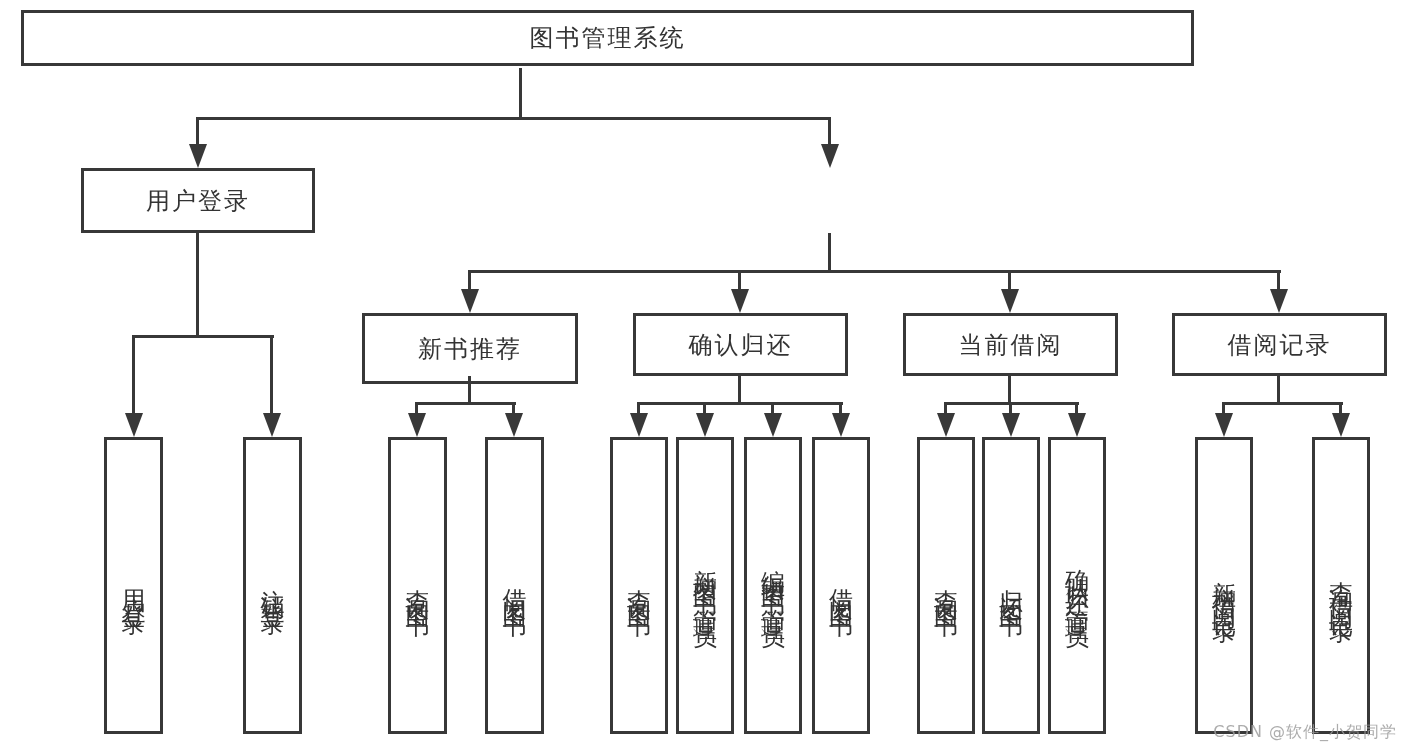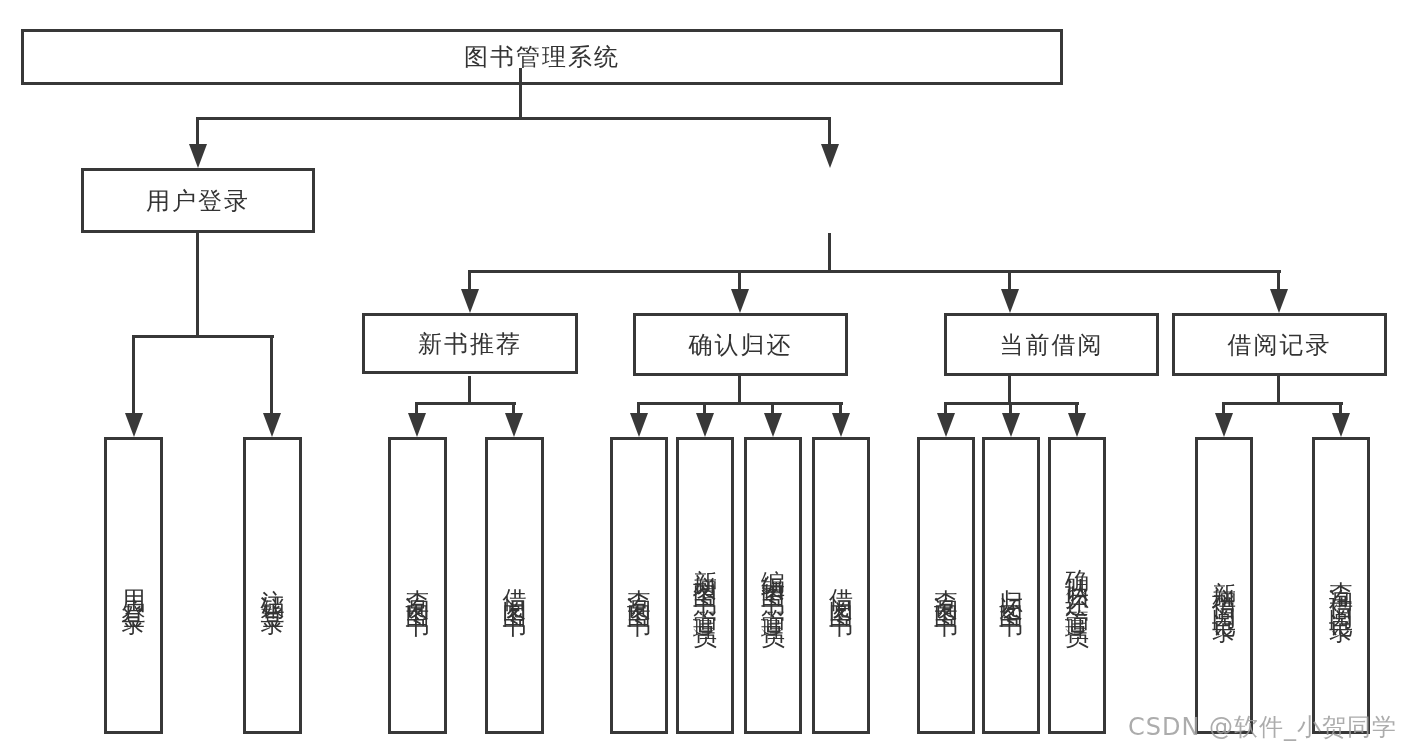--- a/index.html
+++ b/index.html
@@ -38,48 +38,48 @@
     width:0;height:0;
     border-left:9px solid transparent;
     border-right:9px solid transparent;
     border-top:24px solid #383838;
   }
   .watermark{
     position:absolute;
     right:8px;
     bottom:4px;
     color:rgba(158,158,158,0.85);
-    font-size:24px;
+    font-size:16px;
     letter-spacing:1px;
     z-index:10;
   }
 </style>
 </head>
 <body>
 
 <div class="canvas">
 
-  <div class="box" style="left:21px;top:29px;width:1042px;height:56px">
+  <div class="box" style="left:21px;top:10px;width:1173px;height:56px">
     <span>图书管理系统</span>
   </div>
 
   <div class="box" style="left:81px;top:168px;width:234px;height:65px">
     <span>用户登录</span>
   </div>
 
 
-  <div class="box" style="left:362px;top:313px;width:216px;height:61px">
+  <div class="box" style="left:362px;top:313px;width:216px;height:71px">
     <span>新书推荐</span>
   </div>
 
   <div class="box" style="left:633px;top:313px;width:215px;height:63px">
     <span>确认归还</span>
   </div>
 
-  <div class="box" style="left:944px;top:313px;width:215px;height:63px">
+  <div class="box" style="left:903px;top:313px;width:215px;height:63px">
     <span>当前借阅</span>
   </div>
 
   <div class="box" style="left:1172px;top:313px;width:215px;height:63px">
     <span>借阅记录</span>
   </div>
 
   <div class="box vbox" style="left:104px;top:437px;width:59px;height:297px">
     <span>用户登录</span>
   </div>

